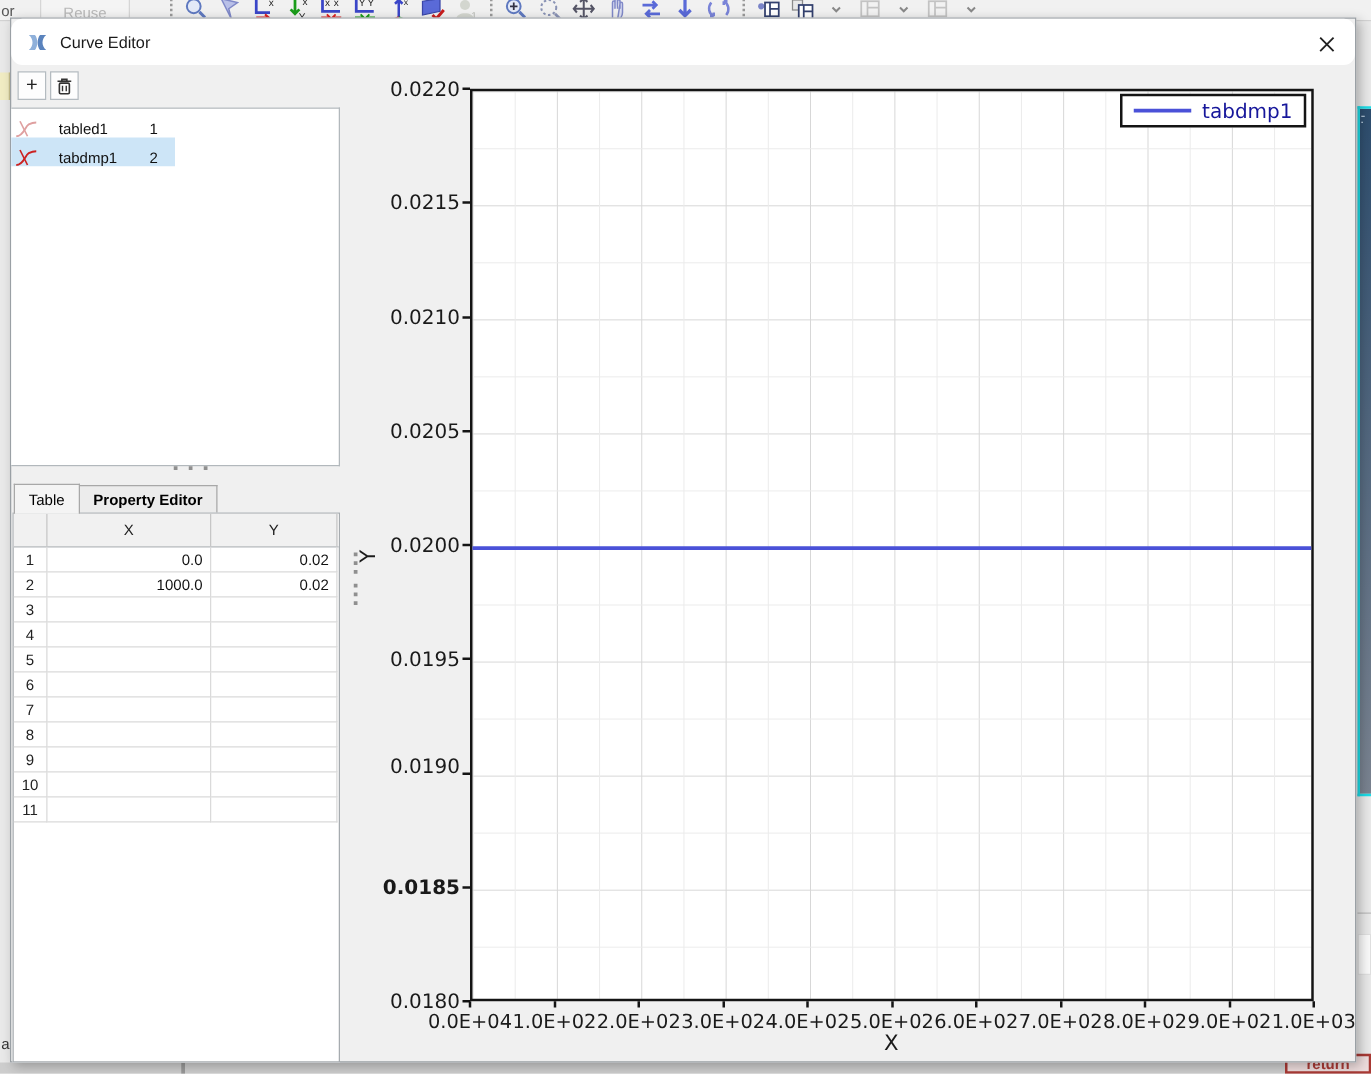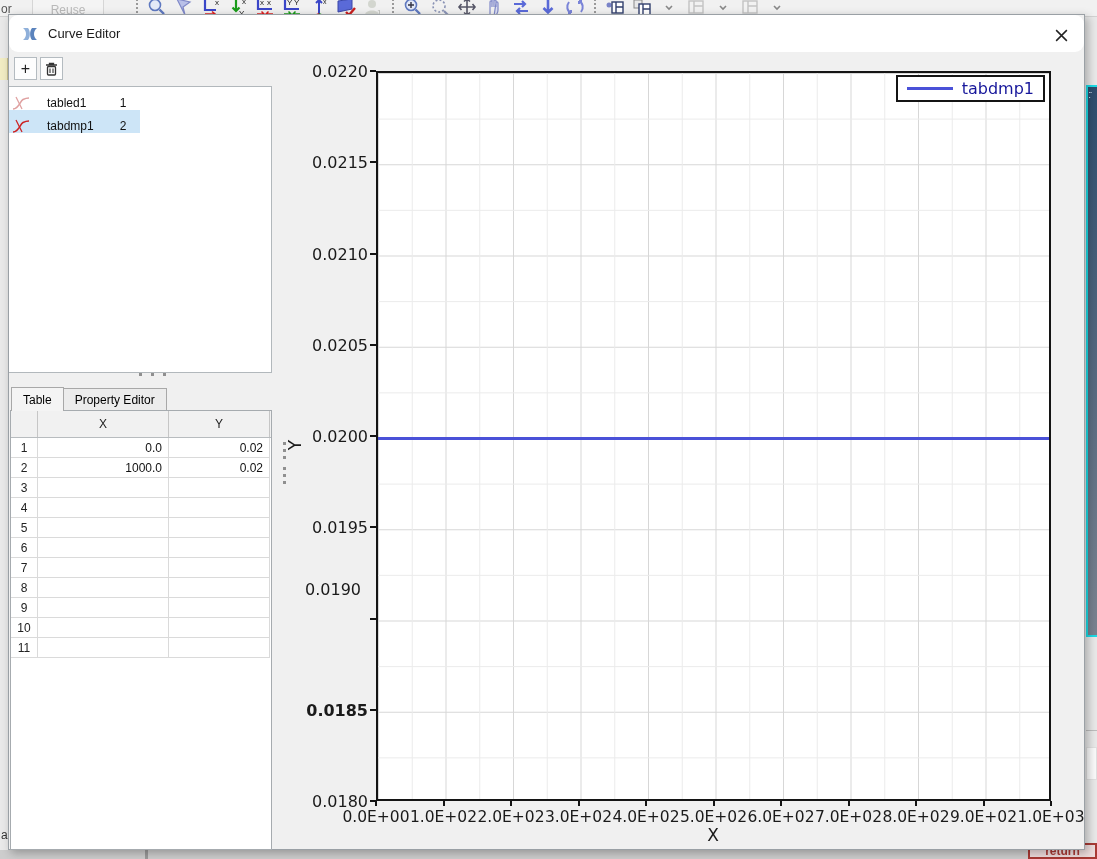--- a/index.html
+++ b/index.html
@@ -60,21 +60,21 @@
   .curve-glyph { width:18px; height:14px; }
 
   .h-splitter { position:absolute; left:121px; top:358px; width:44px; height:6px; display:flex; gap:9px; justify-content:center; }
   .h-splitter i, .v-dots i { width:3px; height:3px; background:#8f8f8f; display:block; }
   .v-dots { position:absolute; display:flex; flex-direction:column; gap:4px; }
 
   .tabbar { position:absolute; left:2px; top:372px; display:flex; align-items:flex-end; height:24px; }
   .tab { height:23px; padding:0 11px; font-size:12px; color:#000000; background:#ececec;
          border:1px solid #a8a8a8; border-bottom:none; display:flex; align-items:center; }
   .tab.active { height:24px; background:#f4f4f4; position:relative; z-index:2; }
-  .tab.inactive { border-left:none; }
+  .tab.inactive { border-left:none;font-weight:bold; }
 
   .table-widget { position:absolute; left:1px; top:395px; width:262px; height:440px; background:#fff;
                   border:1px solid #a6abaf; font-size:12px; }
   .t-head { display:flex; height:27px; background:#f1f1f1; border-bottom:1px solid #b8bcbf; }
   .t-head .th-num { width:27px; border-right:1px solid #c6c6c6; }
   .t-head .th { display:flex; align-items:center; justify-content:center; color:#222; }
   .t-head .th-x { width:131px; border-right:1px solid #c6c6c6; }
   .t-head .th-y { width:101px; border-right:1px solid #c6c6c6; }
   .t-row { display:flex; height:20px; }
   .t-row .td { border-right:1px solid #dadada; border-bottom:1px solid #dadada; display:flex; align-items:center; }
@@ -384,29 +384,29 @@
       <div class="ytick-label chart-font" style="left: 289px; top: 147.25px;">0.0215</div>
       <div class="ytick-mark" style="left: 361px; top: 146.25px;"></div>
       <div class="ytick-label chart-font" style="left: 289px; top: 238.5px;">0.0210</div>
       <div class="ytick-mark" style="left: 361px; top: 237.5px;"></div>
       <div class="ytick-label chart-font" style="left: 289px; top: 329.75px;">0.0205</div>
       <div class="ytick-mark" style="left: 361px; top: 328.75px;"></div>
       <div class="ytick-label chart-font" style="left: 289px; top: 421px;">0.0200</div>
       <div class="ytick-mark" style="left: 361px; top: 420px;"></div>
       <div class="ytick-label chart-font" style="left: 289px; top: 512.25px;">0.0195</div>
       <div class="ytick-mark" style="left: 361px; top: 511.25px;"></div>
-      <div class="ytick-label chart-font" style="left: 289px; top: 574px; text-align: center;">0.0190</div>
+      <div class="ytick-label chart-font" style="left: 289px; top: 598px;">0.0190</div>
       <div class="ytick-mark" style="left: 361px; top: 602.5px;"></div>
       <div class="ytick-label chart-font" style="left: 289px; top: 694.75px; font-weight: bold;">0.0185</div>
       <div class="ytick-mark" style="left: 361px; top: 693.75px;"></div>
       <div class="ytick-label chart-font" style="left: 289px; top: 786px;">0.0180</div>
       <div class="ytick-mark" style="left: 361px; top: 785px;"></div>
     </div>
     <div id="x-axis" class="chart-font">
-      <div class="xtick-label chart-font" style="left: 367px; top: 793px;">0.0E+00</div>
+      <div class="xtick-label chart-font" style="left: 367px; top: 793px;">0.0E+04</div>
       <div class="xtick-mark" style="left: 366px; top: 786px;"></div>
       <div class="xtick-label chart-font" style="left: 434.5px; top: 793px;">1.0E+02</div>
       <div class="xtick-mark" style="left: 433.5px; top: 786px;"></div>
       <div class="xtick-label chart-font" style="left: 502px; top: 793px;">2.0E+02</div>
       <div class="xtick-mark" style="left: 501px; top: 786px;"></div>
       <div class="xtick-label chart-font" style="left: 569.5px; top: 793px;">3.0E+02</div>
       <div class="xtick-mark" style="left: 568.5px; top: 786px;"></div>
       <div class="xtick-label chart-font" style="left: 637px; top: 793px;">4.0E+02</div>
       <div class="xtick-mark" style="left: 636px; top: 786px;"></div>
       <div class="xtick-label chart-font" style="left: 704.5px; top: 793px;">5.0E+02</div>

